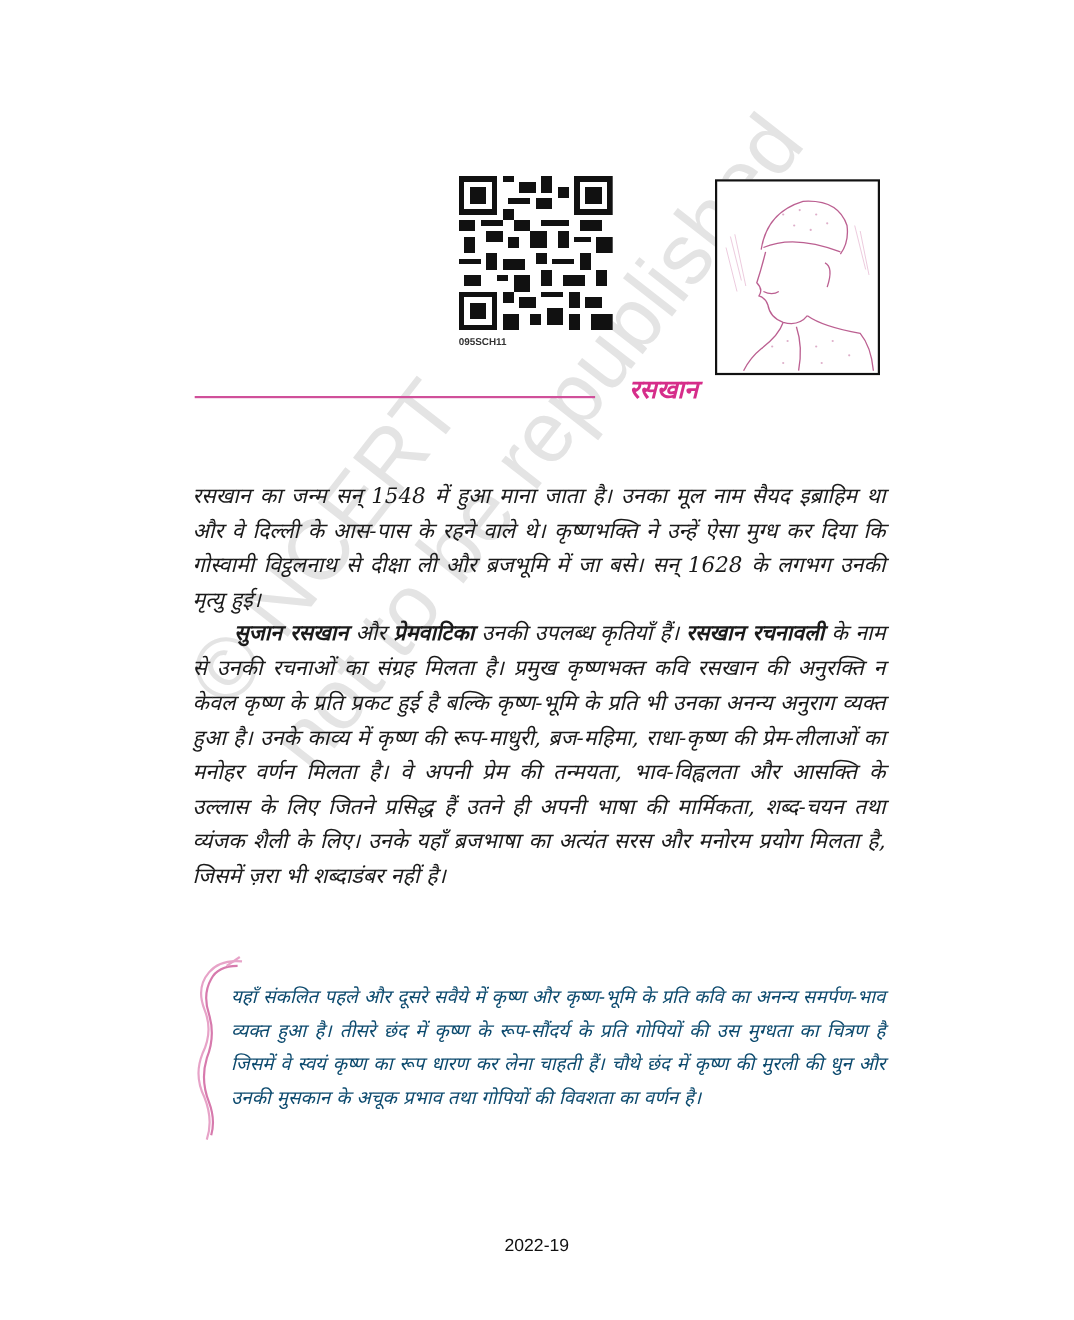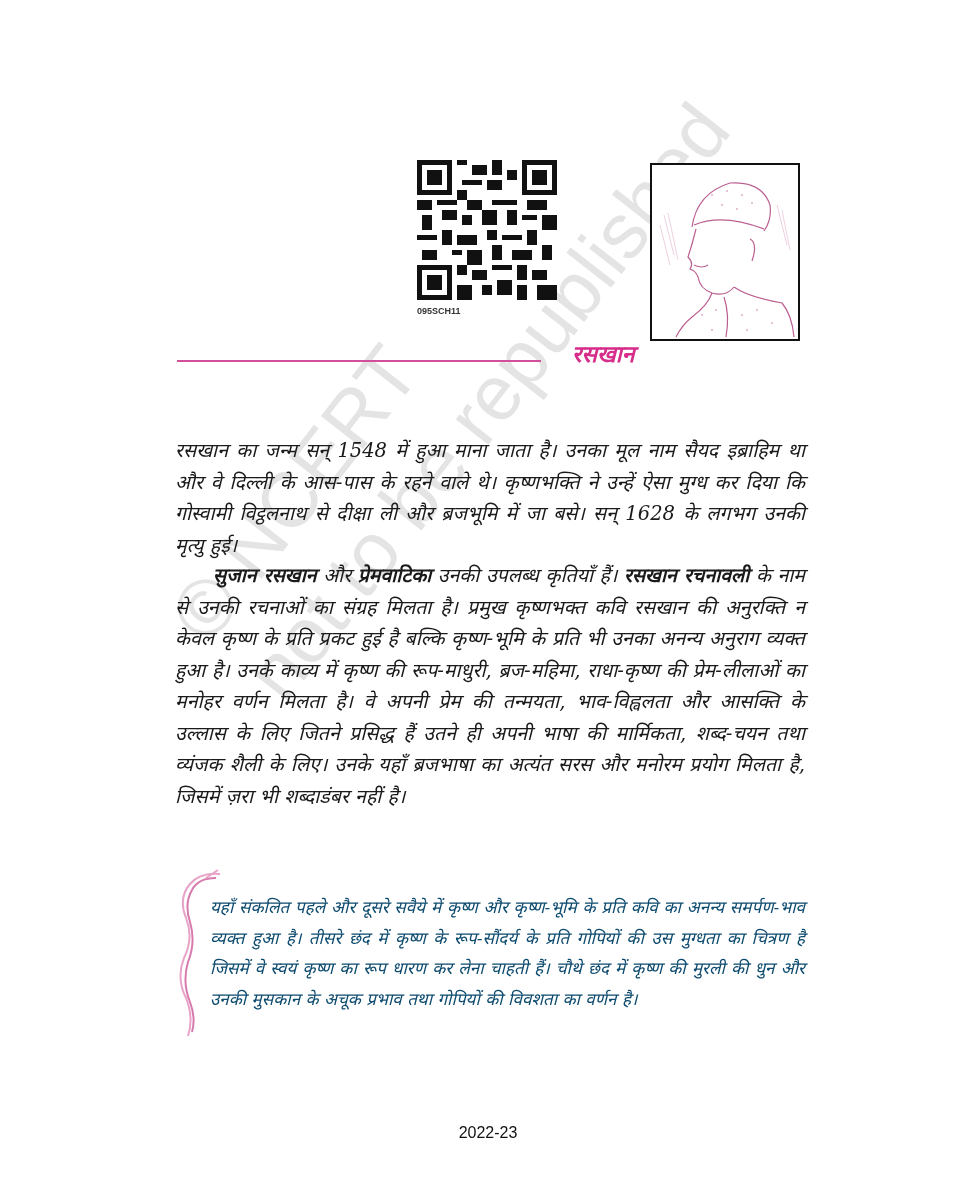--- a/index.html
+++ b/index.html
@@ -159,13 +159,13 @@
 
 <svg class="ribbon" viewBox="0 0 50 170">
   <g fill="none" stroke="#e7a3c8" stroke-width="2">
     <path d="M48 6 Q28 4 18 16 Q6 30 14 50 Q22 70 12 90 Q4 110 14 130 Q22 150 16 168"></path>
     <path d="M44 10 Q26 10 20 22 Q12 36 18 54 Q24 74 16 94 Q10 114 18 134 Q24 150 20 164" stroke="#d77aad"></path>
     <path d="M46 2 L34 10"></path>
   </g>
 </svg>
 <div class="note">यहाँ संकलित पहले और दूसरे सवैये में कृष्ण और कृष्ण-भूमि के प्रति कवि का अनन्य समर्पण-भाव व्यक्त हुआ है। तीसरे छंद में कृष्ण के रूप-सौंदर्य के प्रति गोपियों की उस मुग्धता का चित्रण है जिसमें वे स्वयं कृष्ण का रूप धारण कर लेना चाहती हैं। चौथे छंद में कृष्ण की मुरली की धुन और उनकी मुसकान के अचूक प्रभाव तथा गोपियों की विवशता का वर्णन है।</div>
 
-<div class="page-footer">2022-23</div>
+<div class="page-footer">2022-19</div>
 
 </body></html>

